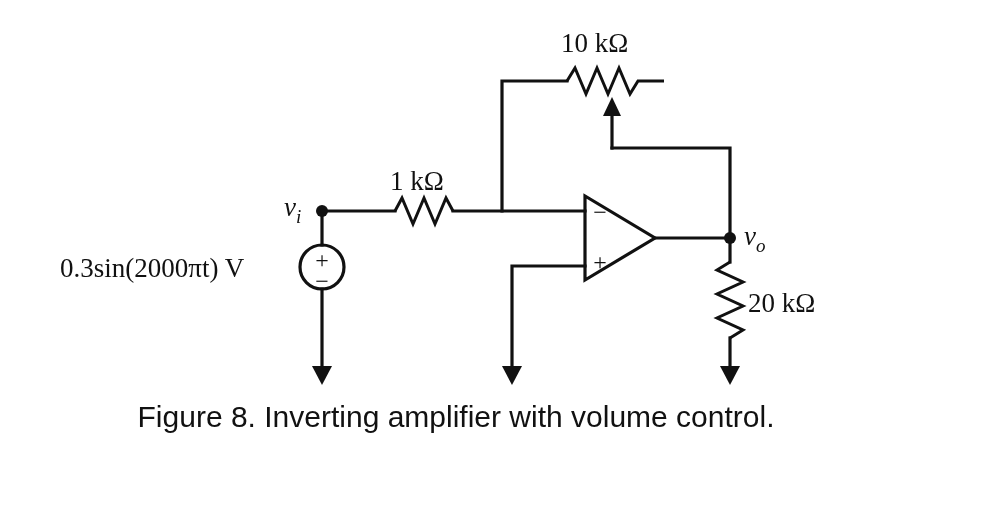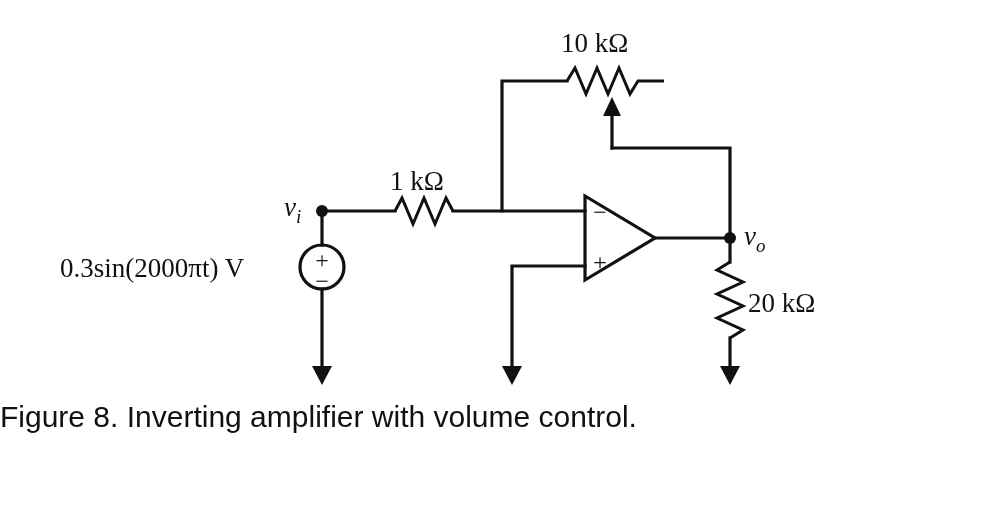--- a/index.html
+++ b/index.html
@@ -76,21 +76,21 @@
     font-family: "Liberation Serif", serif;
     font-size: 24px;
     fill: #111111;
     text-anchor: middle;
   }
   #caption {
     position: absolute;
     left: 0;
     top: 400px;
     width: 912px;
-    text-align: left;
+    text-align: center;
     font-family: "Liberation Sans", sans-serif;
     font-size: 30px;
     color: #111111;
     letter-spacing: 0px;
     white-space: nowrap;
   }
 </style>
 </head>
 <body>
 

